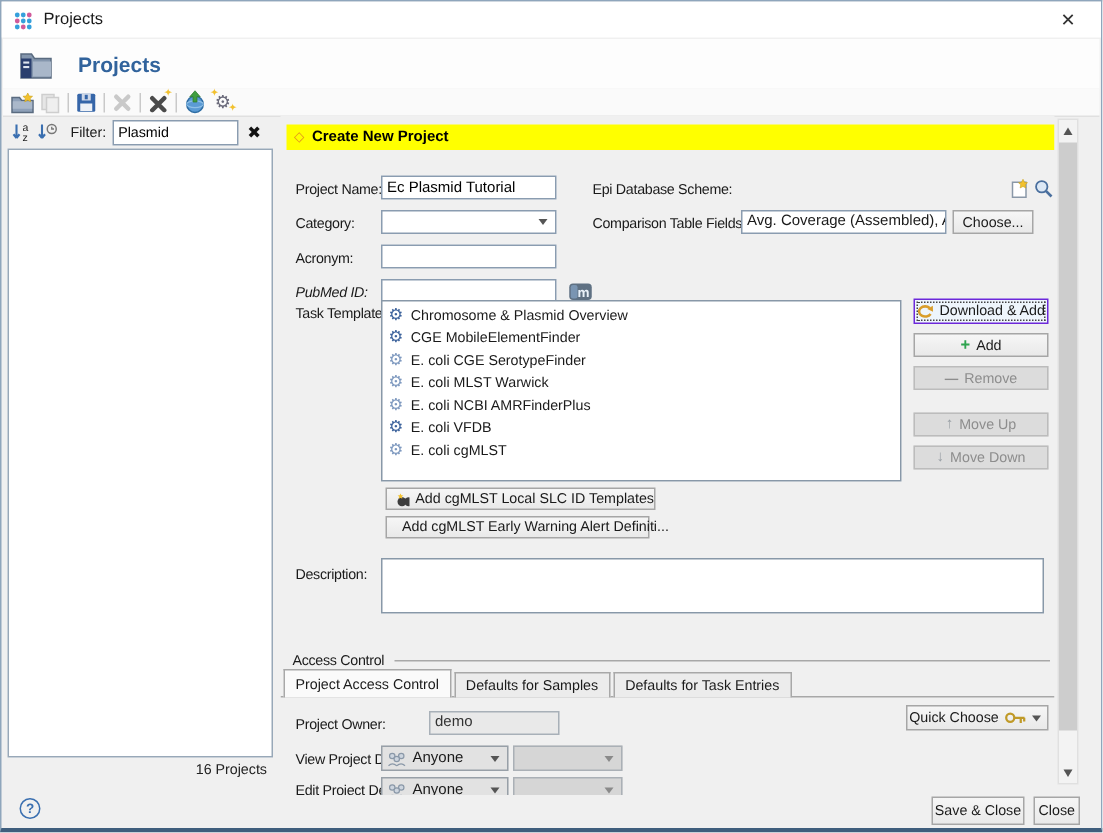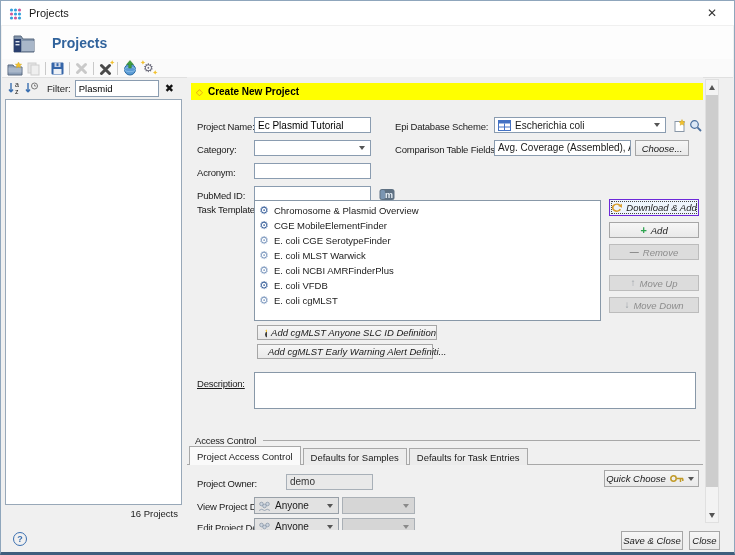--- a/index.html
+++ b/index.html
@@ -54,21 +54,21 @@
 
   .task-list{position:absolute;left:67px;top:123px;width:347px;height:121px;background:#fff;
              border:1px solid #8898a8;overflow:hidden;padding-top:2px;box-sizing:border-box;}
   .task-item{display:flex;align-items:center;gap:5px;height:15px;padding-left:4px;}
   .gear{font-size:11px;line-height:1;}
   .gear-icon{color:#3d639c;}
   .gear-globe-icon{color:#7e99bf;}
 
   .btn{position:absolute;box-sizing:border-box;display:flex;align-items:center;justify-content:center;
        gap:4px;background:linear-gradient(#f6f6f6,#e9e9e9);border:1px solid #a6a6a6;font-size:9.5px;
-       color:#1a1a1a;white-space:nowrap;font-style:italic;}
+       color:#1a1a1a;white-space:nowrap;}
   .btn.disabled{background:#dcdcdc;color:#8d8d8d;border-color:#bcbcbc;}
   .side-btn{left:422px;width:90px;height:16px;}
   .focused{border:1px solid #6d28d9;outline:1px dotted #444;outline-offset:-3px;background:#eef5fc;}
   .plus{color:#2ea44f;font-weight:bold;font-size:11px;line-height:1;}
   .minus{color:#8d8d8d;font-weight:bold;font-size:9px;line-height:1;}
   .arr{color:#9aa0a6;font-weight:bold;font-size:10px;line-height:1;}
 
   .ac-line{position:absolute;height:1px;background:#a8a8a8;}
   .tabs{position:absolute;left:2px;top:370px;right:2px;height:18px;display:flex;align-items:flex-end;}
   .tab{border:1px solid #a8a8a8;border-bottom:none;padding:0 7px;height:16px;display:flex;align-items:center;
@@ -206,32 +206,20 @@
   <div class="form-panel">
 
     <div class="banner">
       <span class="diamond">◇</span>
       <span>Create New Project</span>
     </div>
 
     <span class="f-label" style="left:10px;top:44px;">Project Name:</span>
     <input class="f-input" style="left: 67px; top: 40px; width: 117px;" value="Ec Plasmid Tutorial">
     <span class="f-label" style="left:208px;top:44px;">Epi Database Scheme:</span>
-    <div class="combo" style="left:307px;top:40px;width:172px;">
-      <span style="display:flex;">
-        <svg width="13" height="11">
-            <rect x="0.5" y="0.5" width="12" height="10" fill="#fff" stroke="#4472c4"></rect>
-            <rect x="0.5" y="0.5" width="12" height="3" fill="#4472c4"></rect>
-            <line x1="6.5" y1="3.5" x2="6.5" y2="10" stroke="#4472c4"></line>
-            <line x1="0.5" y1="7" x2="12.5" y2="7" stroke="#4472c4"></line>
-          </svg>
-      </span>
-      <span>Escherichia coli</span>
-      <span class="chev"></span>
-    </div>
     <span class="icon-btn" style="left:485px;top:41px;">
       <svg width="12" height="13">
           <rect x="1" y="2.5" width="9" height="10" fill="#fff" stroke="#8a98a8"></rect>
           <path d="M8 .5 l1 2 2 .3 -1.5 1.4 .4 2.1 -1.9-1 -1.9 1 .4-2.1 L5 2.8 l2-.3 z" fill="#f2c12e" stroke="#caa21e" stroke-width=".4"></path>
         </svg>
     </span>
     <span class="icon-btn" style="left:501px;top:41px;">
       <svg width="13" height="13">
           <circle cx="5.5" cy="5.5" r="3.8" fill="#dce8f5" stroke="#4a6f9e" stroke-width="1.2"></circle>
           <line x1="8.4" y1="8.4" x2="12" y2="12" stroke="#4a6f9e" stroke-width="1.8"></line>
@@ -243,21 +231,21 @@
       <span></span>
       <span class="chev"></span>
     </div>
     <span class="f-label" style="left:208px;top:67px;">Comparison Table Fields:</span>
     <div class="f-field" style="left:307px;top:63px;width:137px;overflow:hidden;white-space:nowrap;line-height:14px;">Avg. Coverage (Assembled), Approximate</div>
     <div class="btn" style="left:448px;top:63px;width:54px;height:16px;">Choose...</div>
 
     <span class="f-label" style="left:10px;top:90px;">Acronym:</span>
     <input class="f-input" style="left: 67px; top: 86px; width: 117px;" value="">
 
-    <span class="f-label" style="left:10px;top:113px;">PubMed ID:</span>
+    <span class="f-label" style="left:10px;top:113px;font-style:italic;">PubMed ID:</span>
     <input class="f-input" style="left: 67px; top: 109px; width: 117px;" value="">
     <span class="icon-btn" style="left:191px;top:110px;width:17px;">
       <svg width="16" height="13">
           <rect x="0.5" y="1" width="15" height="11" rx="2.5" fill="#5f7183"></rect>
           <rect x="1.5" y="2" width="4.5" height="9" rx="1.5" fill="#8fb3d9" opacity="0.55"></rect>
           <text x="10" y="10" text-anchor="middle" font-size="9" font-weight="bold" fill="#eaf2fa" font-family="sans-serif">m</text>
         </svg>
     </span>
 
     <span class="f-label" style="left:10px;top:127px;">Task Templates:</span>
@@ -315,31 +303,31 @@
       <span class="arr">↓</span>
       <span>Move Down</span>
     </div>
 
     <div class="btn" style="left:70px;top:248px;width:180px;height:15px;justify-content:flex-start;padding-left:6px;">
       <svg width="12" height="10">
           <circle cx="4" cy="6.5" r="3" fill="#3d3d3d"></circle>
           <circle cx="8.5" cy="6.5" r="3" fill="#3d3d3d"></circle>
           <path d="M3 1 l.6 1.2 1.3.1-1 .9.3 1.3-1.2-.7-1.2.7.3-1.3-1-.9 1.3-.1z" fill="#f2c12e"></path>
         </svg>
-      <span>Add cgMLST Anyone SLC ID Definition</span>
+      <span>Add cgMLST Local SLC ID Templates</span>
     </div>
     <div class="btn" style="left:70px;top:267px;width:176px;height:15px;justify-content:flex-start;padding-left:6px;">
       <svg width="11" height="11">
           <circle cx="5.5" cy="5.5" r="5" fill="#3d3d3d"></circle>
           <path d="M5.5 2 a3.5 3.5 0 0 1 3 5.3" fill="none" stroke="#f2c12e" stroke-width="1.4"></path>
         </svg>
       <span>Add cgMLST Early Warning Alert Definiti...</span>
     </div>
 
-    <span class="f-label" style="left:10px;top:301px;text-decoration:underline;">Description:</span>
+    <span class="f-label" style="left:10px;top:301px;">Description:</span>
     <div class="f-field" style="left:67px;top:295px;right:7px;height:37px;border:1px solid #8898a8;"></div>
 
     <span class="f-label" style="left:8px;top:358px;">Access Control</span>
     <div class="ac-line" style="left:76px;right:3px;top:363px;"></div>
 
     <div class="tabs">
       <div class="tab active">Project Access Control</div>
       <div class="tab">Defaults for Samples</div>
       <div class="tab">Defaults for Task Entries</div>
     </div>

